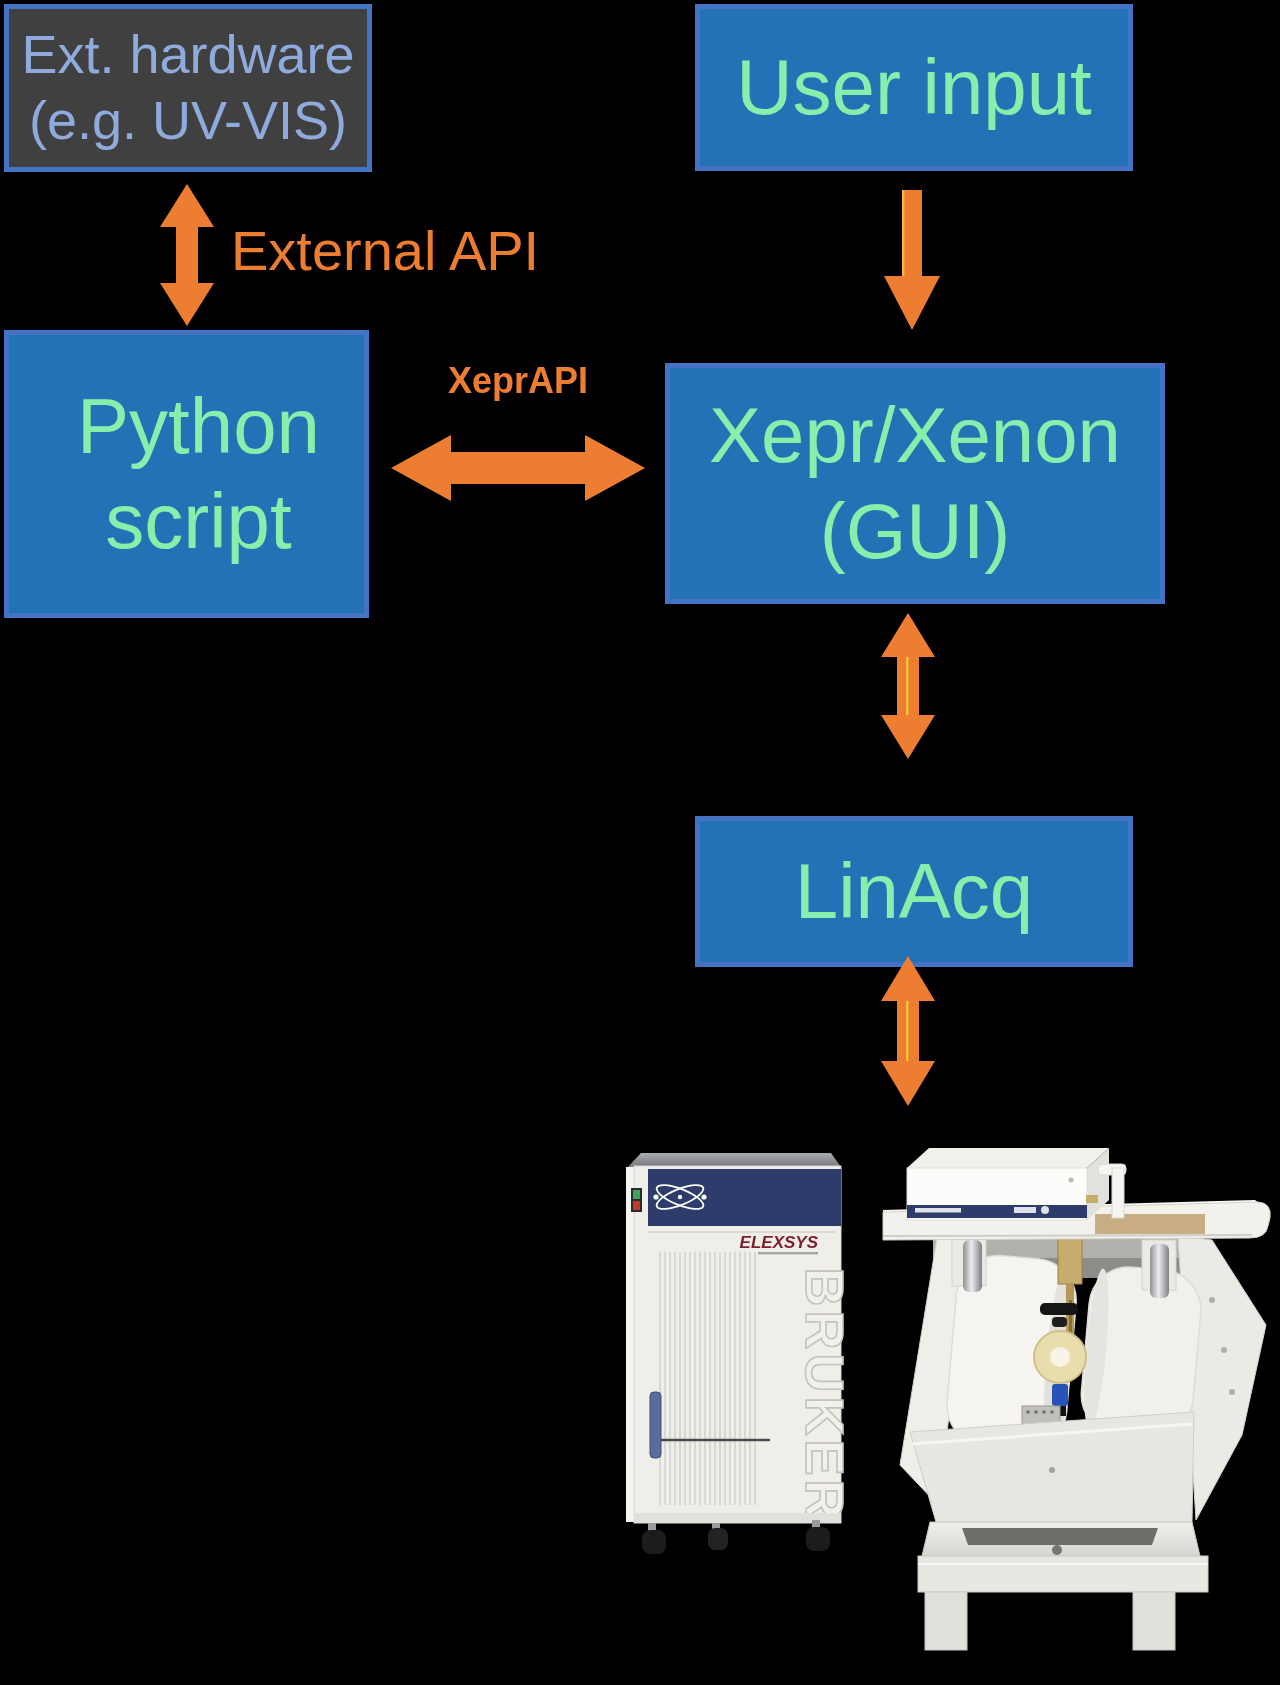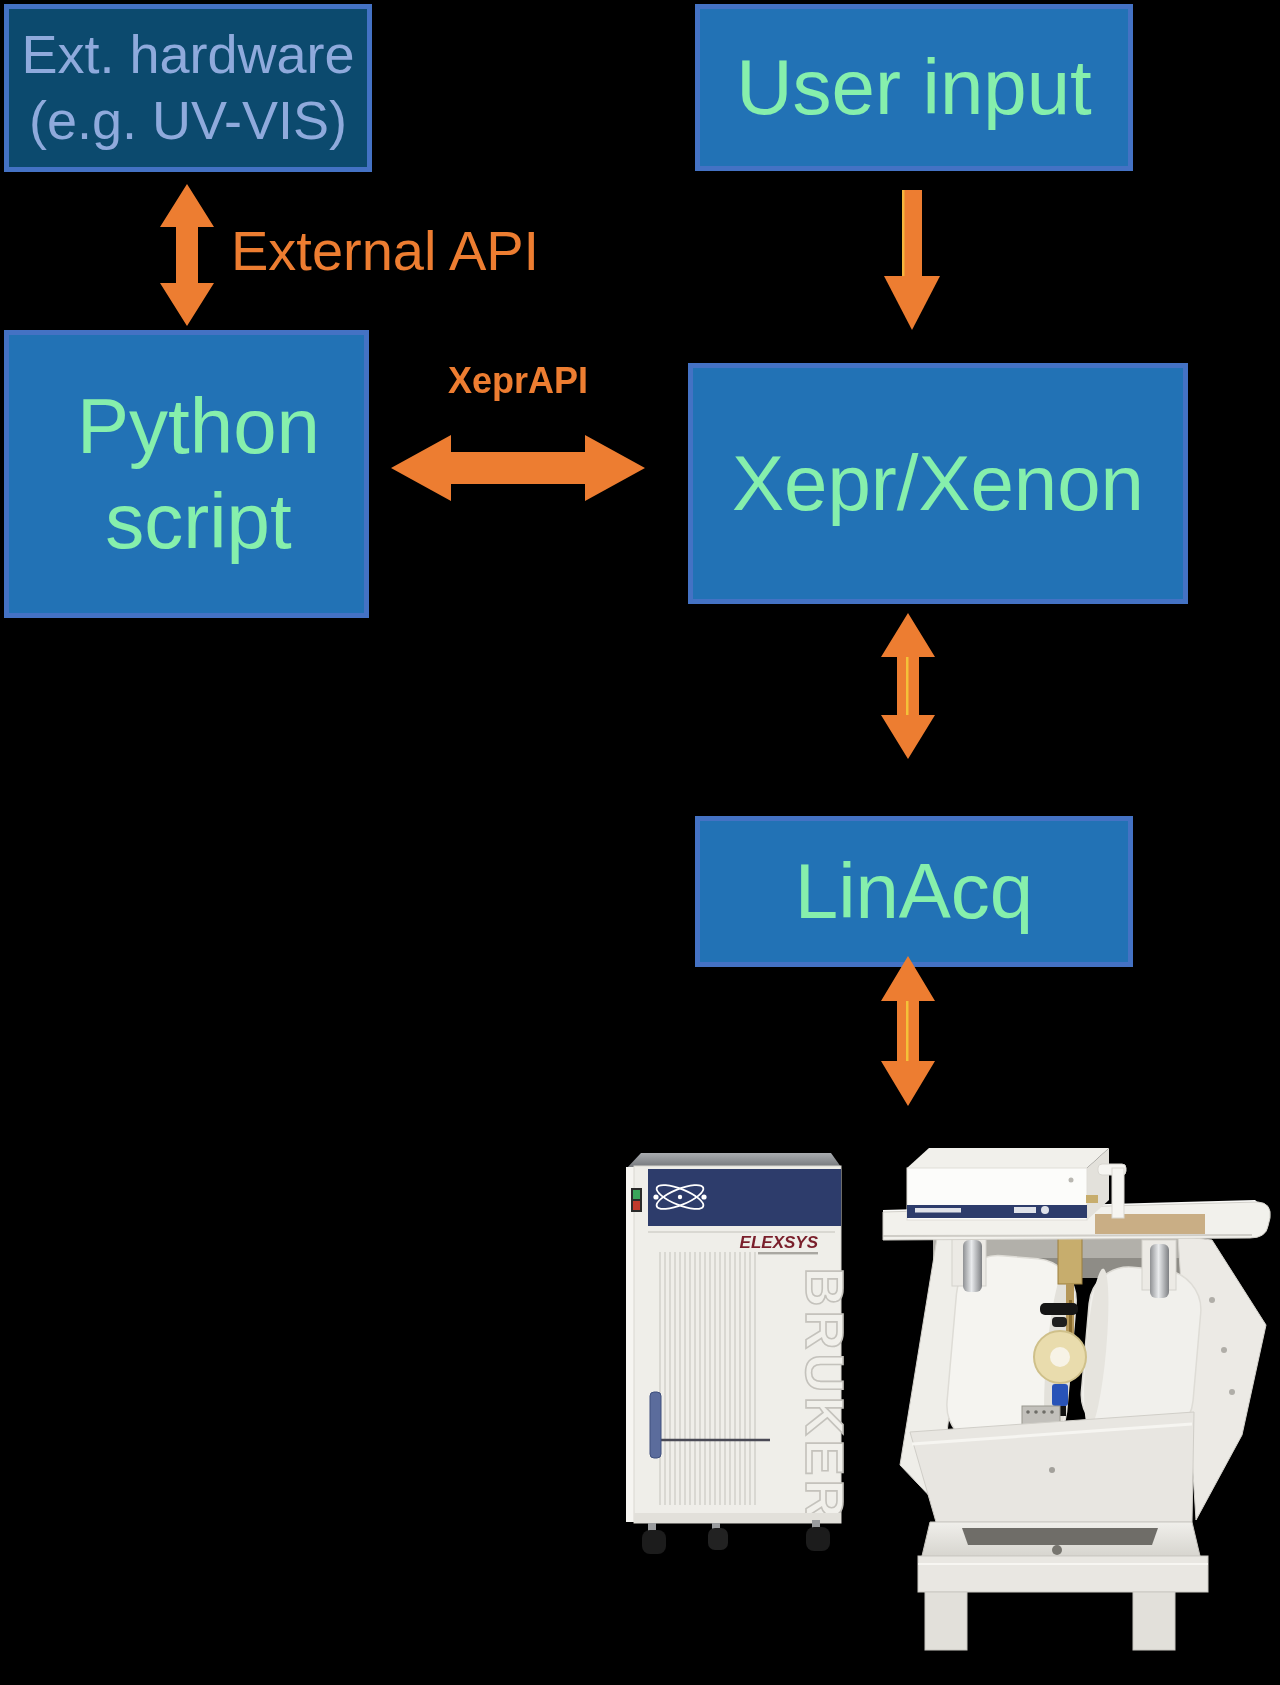--- a/index.html
+++ b/index.html
@@ -7,21 +7,21 @@
     position:relative;width:1280px;height:1685px;background:#000;overflow:hidden;
     font-family:"Liberation Sans", sans-serif;
   }
   .node{
     position:absolute;box-sizing:border-box;
     background:#2272B5;border:5px solid #4472C4;
     color:#86efac;display:flex;flex-direction:column;align-items:center;justify-content:center;
     text-align:center;font-size:78px;line-height:1.22;letter-spacing:0px;
   }
   .node-light{
-    background:#0c4a6e;color:#8FAADC;font-size:54px;line-height:1.22;
+    background:#404040;color:#8FAADC;font-size:54px;line-height:1.22;
   }
   .edge-label{
     position:absolute;color:#ED7D31;white-space:nowrap;
   }
   .edge-label.regular{font-size:56px;font-weight:400;text-align:center;}
   .edge-label.bold{font-size:36px;font-weight:700;}
   .arrow{position:absolute;}
   .hw{position:absolute;left:560px;top:1060px;width:720px;height:625px;}
 </style>
 </head>
@@ -36,22 +36,23 @@
 
   <div class="node" style="left:695px;top:4px;width:438px;height:167px;">
     <span>User input</span>
   </div>
 
   <div class="node" style="left:4px;top:330px;width:365px;height:288px;padding-left:24px;">
     <span>Python</span>
     <span>script</span>
   </div>
 
-  <div class="node" style="left:665px;top:363px;width:500px;height:241px;margin-left:23px;">
+  <div class="node" style="left:665px;top:363px;width:500px;height:241px;">
     <span>Xepr/Xenon</span>
+    <span>(GUI)</span>
   </div>
 
   <div class="node" style="left:695px;top:816px;width:438px;height:151px;">
     <span>LinAcq</span>
   </div>
 
   <div class="edge-label regular" style="left:231px;top:218px;">External API</div>
   <div class="edge-label bold" style="left:518px;top:360px;transform:translateX(-50%);">XeprAPI</div>
 
   <svg class="arrow" style="left:158px;top:184px;" width="58" height="142" viewBox="0 0 58 142">

